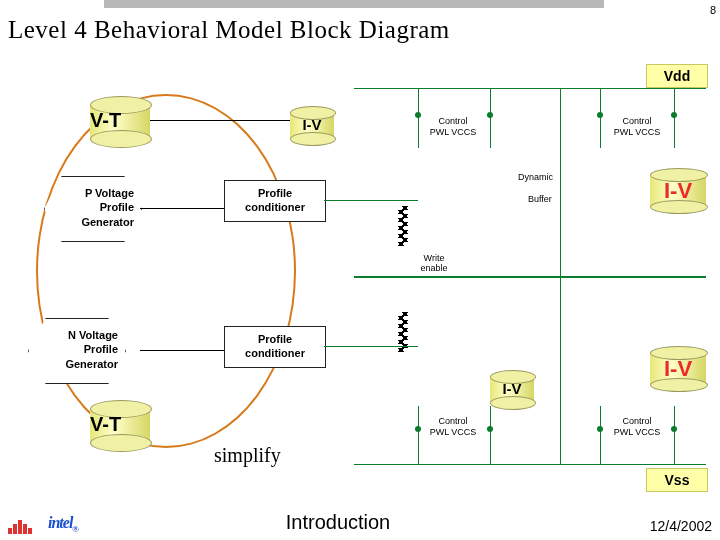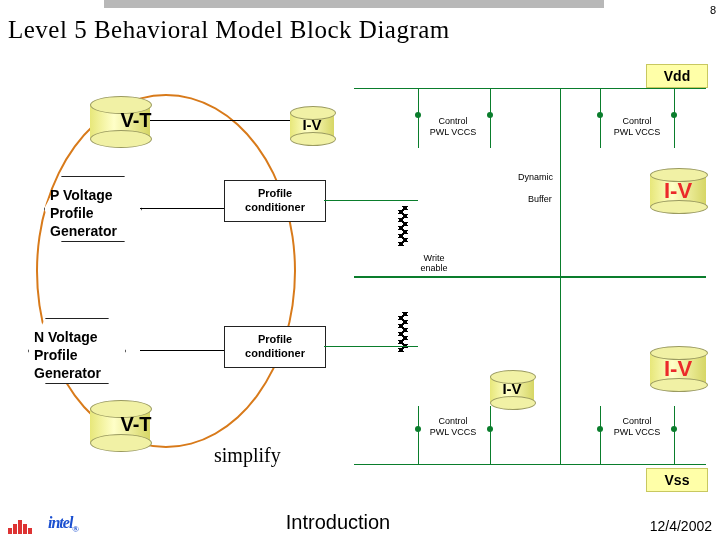--- a/index.html
+++ b/index.html
@@ -9,33 +9,33 @@
   .pagenum{position:absolute;right:4px;top:4px;font-size:11px}
   .title{position:absolute;left:8px;top:16px;font-family:"Comic Sans MS","Comic Sans",cursive;font-size:25px;font-weight:400;letter-spacing:.5px}
   .stage{position:absolute;left:0;top:60px;width:720px;height:450px}
 
   
   .cyl{position:absolute;width:60px;height:50px}
   .cyl .body{position:absolute;left:0;top:8px;width:60px;height:34px;background:linear-gradient(90deg,#e7e77a,#ffffc8 40%,#d6d665)}
   .cyl .cap{position:absolute;left:0;width:60px;height:16px;border-radius:50%;background:#f1f1a5;border:1px solid #9a9a60}
   .cyl .cap.top{top:0}
   .cyl .cap.bot{top:34px}
-  .cyl .lbl{position:absolute;left:16px;top:13px;width:60px;text-align:center;font-weight:700;font-size:20px}
+  .cyl .lbl{position:absolute;left:0;top:13px;width:60px;text-align:left;font-weight:700;font-size:20px}
 
   .iv-sm{position:absolute;width:44px;height:40px}
   .iv-sm .body{position:absolute;left:0;top:6px;width:44px;height:26px;background:linear-gradient(90deg,#e7e77a,#ffffc8 40%,#d6d665)}
   .iv-sm .cap{position:absolute;left:0;width:44px;height:12px;border-radius:50%;background:#f1f1a5;border:1px solid #9a9a60}
   .iv-sm .cap.top{top:0}
   .iv-sm .cap.bot{top:26px}
   .iv-sm .lbl{position:absolute;left:0;top:10px;width:44px;text-align:center;font-weight:700;font-size:15px}
   .iv-sm.red .lbl{color:#eb2a2a}
 
   .hex{position:absolute;width:96px;height:64px}
   .hex .shape{position:absolute;left:0;top:0;width:96px;height:64px;background:#fff;border:1px solid #222;clip-path:polygon(18% 0,82% 0,100% 50%,82% 100%,18% 100%,0 50%)}
-  .hex .lbl{position:absolute;left:6px;top:10px;width:84px;text-align:left;font-size:14px;font-weight:700;line-height:1.3}
+  .hex .lbl{position:absolute;left:6px;top:10px;width:84px;text-align:right;font-size:11px;font-weight:700;line-height:1.3}
 
   .pcbox{position:absolute;width:100px;height:40px;background:#fff;border:1px solid #222}
   .pcbox .lbl{position:absolute;left:0;top:5px;width:100px;text-align:center;font-size:11px;font-weight:700;line-height:1.3}
 
   .rail{position:absolute;width:60px;height:22px;background:#ffffa8;border:1px solid #c8c860;text-align:center;font-size:14px;font-weight:700;line-height:22px}
   .buffer{position:absolute;width:86px;height:22px;background:#ffffa8;border:1px solid #c8c860;text-align:center;font-size:13px;font-weight:700;line-height:22px}
 
   .ctrl{position:absolute;font-size:9px;text-align:center;line-height:1.2}
   .tiny{position:absolute;font-size:9px}
 
@@ -64,21 +64,21 @@
   .res{position:absolute;width:18px;height:40px;background:
     linear-gradient(135deg,transparent 45%,#000 45%,#000 55%,transparent 55%) 0 0/18px 8px,
     linear-gradient(45deg,transparent 45%,#000 45%,#000 55%,transparent 55%) 0 4px/18px 8px;
     background-repeat:repeat-y}
 </style>
 </head>
 <body>
 
 <div class="topbar"></div>
 <div class="pagenum">8</div>
-<div class="title">Level 5 Behavioral Model Block Diagram</div>
+<div class="title">Level 4 Behavioral Model Block Diagram</div>
 
 <div class="stage">
 
   <div class="oval"></div>
 
   <div class="rail" style="left:646px;top:4px">Vdd</div>
   <div class="hline grn" style="left:354px;top:28px;width:352px"></div>
 
   <div class="rail" style="left:646px;top:408px">Vss</div>
   <div class="hline grn" style="left:354px;top:404px;width:352px"></div>

